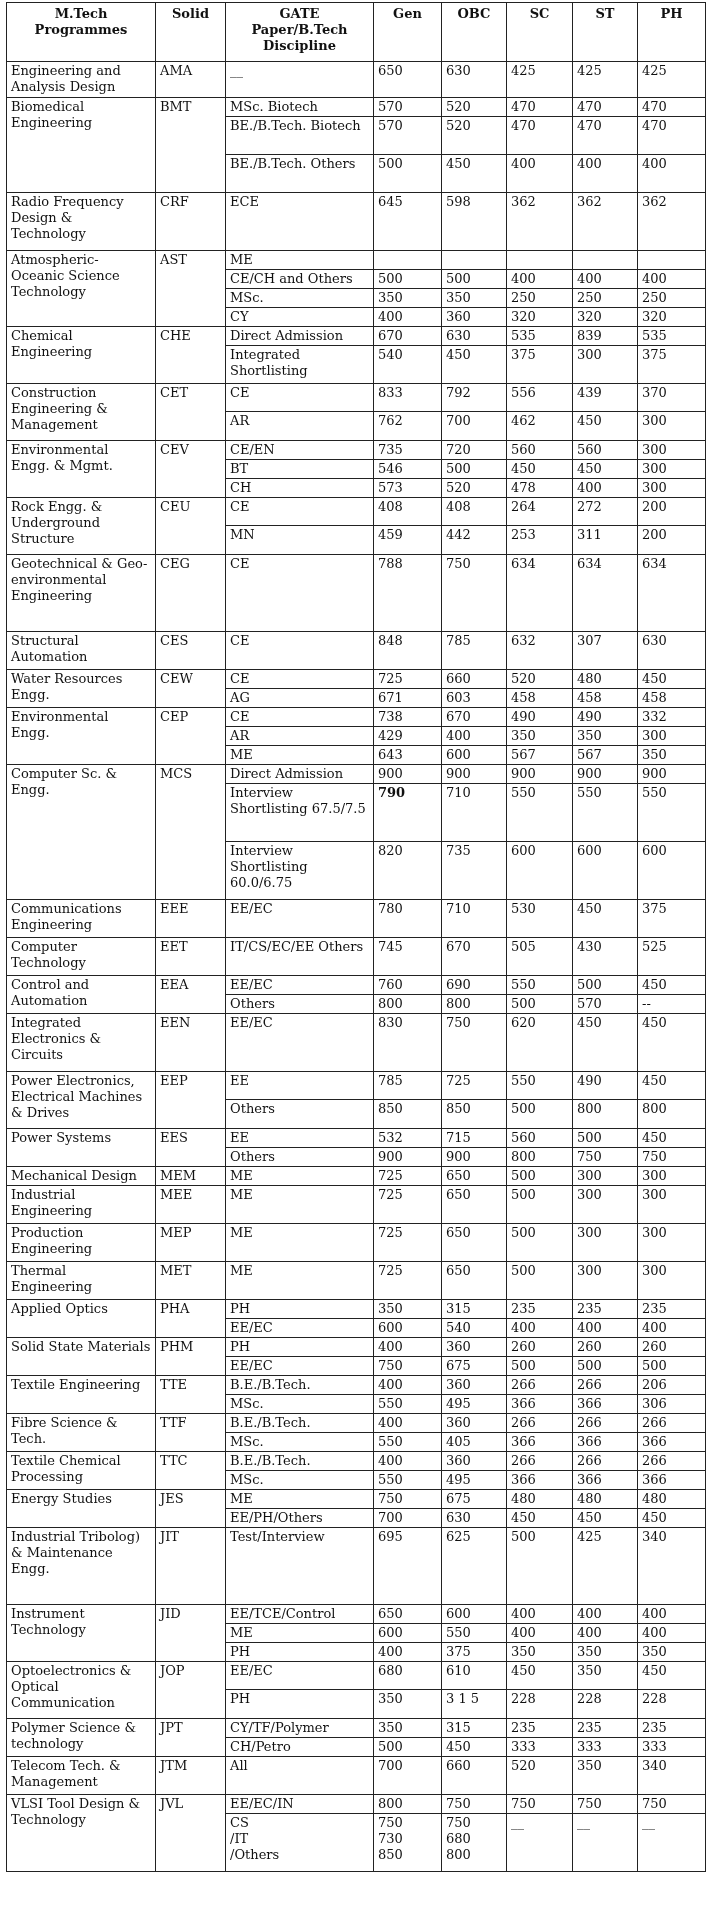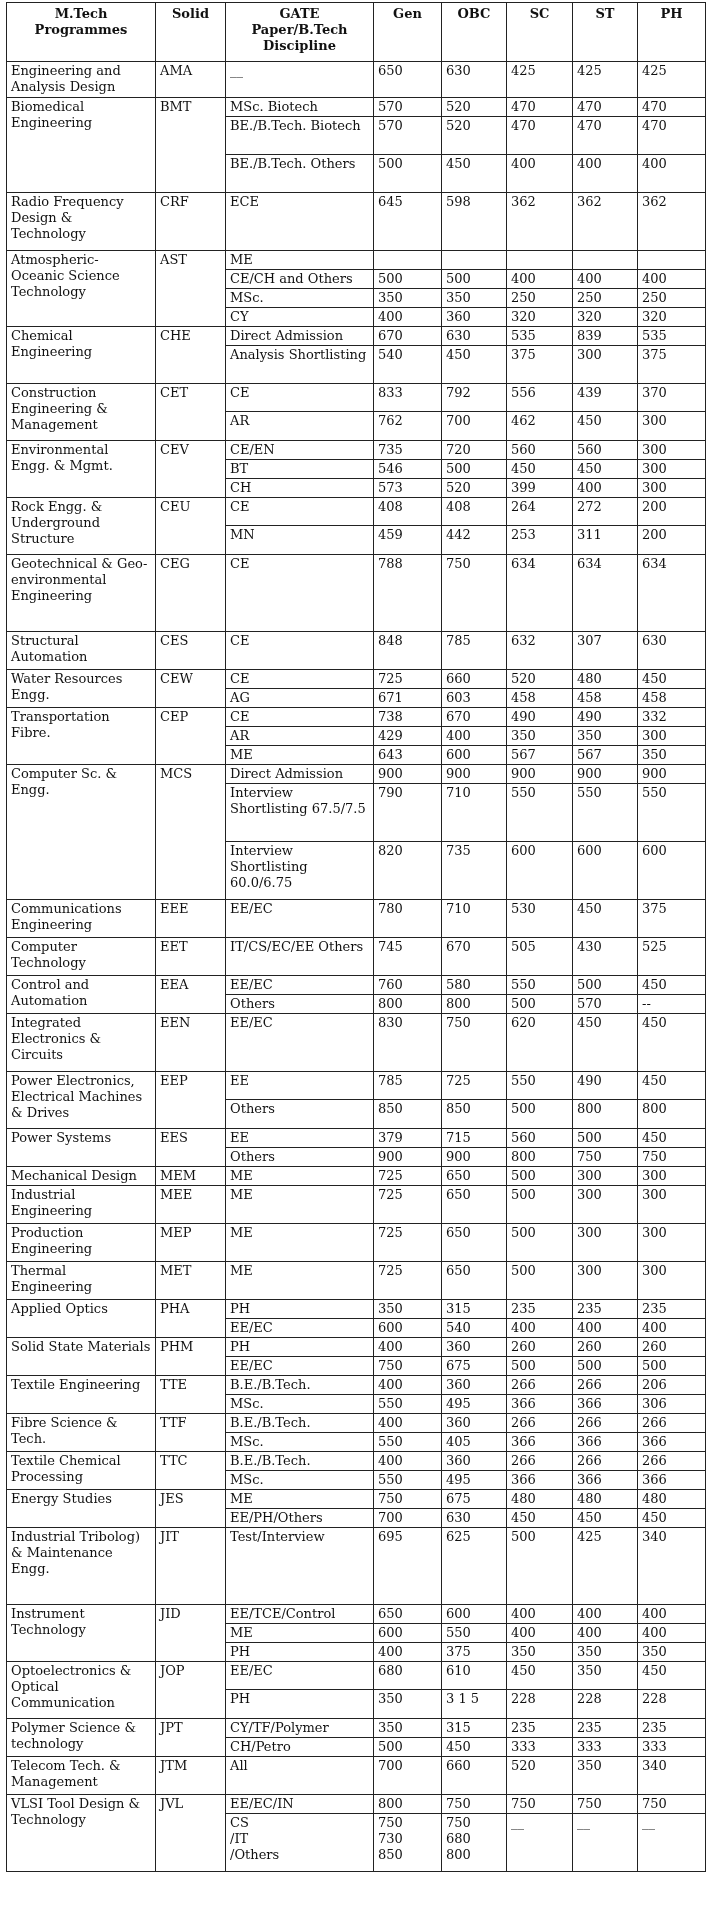--- a/index.html
+++ b/index.html
@@ -140,21 +140,21 @@
         <td rowspan="2">Chemical Engineering</td>
         <td rowspan="2">CHE</td>
         <td style="white-space: pre-line;">Direct Admission</td>
         <td class="num" style="white-space: pre-line;">670</td>
         <td class="num" style="white-space: pre-line;">630</td>
         <td class="num" style="white-space: pre-line;">535</td>
         <td class="num" style="white-space: pre-line;">839</td>
         <td class="num" style="white-space: pre-line;">535</td>
       </tr>
       <tr style="height: 38px;">
-        <td style="white-space: pre-line;">Analysis Shortlisting</td>
+        <td style="white-space: pre-line;">Integrated Shortlisting</td>
         <td class="num" style="white-space: pre-line;">540</td>
         <td class="num" style="white-space: pre-line;">450</td>
         <td class="num" style="white-space: pre-line;">375</td>
         <td class="num" style="white-space: pre-line;">300</td>
         <td class="num" style="white-space: pre-line;">375</td>
       </tr>
       <tr style="height: 28px;">
         <td rowspan="2">Construction Engineering &amp; Management</td>
         <td rowspan="2">CET</td>
         <td style="white-space: pre-line;">CE</td>
@@ -187,21 +187,21 @@
         <td class="num" style="white-space: pre-line;">546</td>
         <td class="num" style="white-space: pre-line;">500</td>
         <td class="num" style="white-space: pre-line;">450</td>
         <td class="num" style="white-space: pre-line;">450</td>
         <td class="num" style="white-space: pre-line;">300</td>
       </tr>
       <tr style="height: 19px;">
         <td style="white-space: pre-line;">CH</td>
         <td class="num" style="white-space: pre-line;">573</td>
         <td class="num" style="white-space: pre-line;">520</td>
-        <td class="num" style="white-space: pre-line;">399</td>
+        <td class="num" style="white-space: pre-line;">478</td>
         <td class="num" style="white-space: pre-line;">400</td>
         <td class="num" style="white-space: pre-line;">300</td>
       </tr>
       <tr style="height: 28px;">
         <td rowspan="2">Rock Engg. &amp; Underground Structure</td>
         <td rowspan="2">CEU</td>
         <td style="white-space: pre-line;">CE</td>
         <td class="num" style="white-space: pre-line;">408</td>
         <td class="num" style="white-space: pre-line;">408</td>
         <td class="num" style="white-space: pre-line;">264</td>
@@ -248,21 +248,21 @@
       </tr>
       <tr style="height: 19px;">
         <td style="white-space: pre-line;">AG</td>
         <td class="num" style="white-space: pre-line;">671</td>
         <td class="num" style="white-space: pre-line;">603</td>
         <td class="num" style="white-space: pre-line;">458</td>
         <td class="num" style="white-space: pre-line;">458</td>
         <td class="num" style="white-space: pre-line;">458</td>
       </tr>
       <tr style="height: 19px;">
-        <td rowspan="3">Transportation Fibre.</td>
+        <td rowspan="3">Environmental Engg.</td>
         <td rowspan="3">CEP</td>
         <td style="white-space: pre-line;">CE</td>
         <td class="num" style="white-space: pre-line;">738</td>
         <td class="num" style="white-space: pre-line;">670</td>
         <td class="num" style="white-space: pre-line;">490</td>
         <td class="num" style="white-space: pre-line;">490</td>
         <td class="num" style="white-space: pre-line;">332</td>
       </tr>
       <tr style="height: 19px;">
         <td style="white-space: pre-line;">AR</td>
@@ -285,21 +285,21 @@
         <td rowspan="3">MCS</td>
         <td style="white-space: pre-line;">Direct Admission</td>
         <td class="num" style="white-space: pre-line;">900</td>
         <td class="num" style="white-space: pre-line;">900</td>
         <td class="num" style="white-space: pre-line;">900</td>
         <td class="num" style="white-space: pre-line;">900</td>
         <td class="num" style="white-space: pre-line;">900</td>
       </tr>
       <tr style="height: 58px;">
         <td style="white-space: pre-line;">Interview Shortlisting 67.5/7.5</td>
-        <td class="num" style="white-space: pre-line;">790</td>
+        <td class="num" style="white-space: pre-line; font-weight: bold;">790</td>
         <td class="num" style="white-space: pre-line;">710</td>
         <td class="num" style="white-space: pre-line;">550</td>
         <td class="num" style="white-space: pre-line;">550</td>
         <td class="num" style="white-space: pre-line;">550</td>
       </tr>
       <tr style="height: 58px;">
         <td style="white-space: pre-line;">Interview Shortlisting 60.0/6.75</td>
         <td class="num" style="white-space: pre-line;">820</td>
         <td class="num" style="white-space: pre-line;">735</td>
         <td class="num" style="white-space: pre-line;">600</td>
@@ -324,21 +324,21 @@
         <td class="num" style="white-space: pre-line;">670</td>
         <td class="num" style="white-space: pre-line;">505</td>
         <td class="num" style="white-space: pre-line;">430</td>
         <td class="num" style="white-space: pre-line;">525</td>
       </tr>
       <tr style="height: 19px;">
         <td rowspan="2">Control and Automation</td>
         <td rowspan="2">EEA</td>
         <td style="white-space: pre-line;">EE/EC</td>
         <td class="num" style="white-space: pre-line;">760</td>
-        <td class="num" style="white-space: pre-line;">580</td>
+        <td class="num" style="white-space: pre-line;">690</td>
         <td class="num" style="white-space: pre-line;">550</td>
         <td class="num" style="white-space: pre-line;">500</td>
         <td class="num" style="white-space: pre-line;">450</td>
       </tr>
       <tr style="height: 19px;">
         <td style="white-space: pre-line;">Others</td>
         <td class="num" style="white-space: pre-line;">800</td>
         <td class="num" style="white-space: pre-line;">800</td>
         <td class="num" style="white-space: pre-line;">500</td>
         <td class="num" style="white-space: pre-line;">570</td>
@@ -369,21 +369,21 @@
         <td class="num" style="white-space: pre-line;">850</td>
         <td class="num" style="white-space: pre-line;">850</td>
         <td class="num" style="white-space: pre-line;">500</td>
         <td class="num" style="white-space: pre-line;">800</td>
         <td class="num" style="white-space: pre-line;">800</td>
       </tr>
       <tr style="height: 19px;">
         <td rowspan="2">Power Systems</td>
         <td rowspan="2">EES</td>
         <td style="white-space: pre-line;">EE</td>
-        <td class="num" style="white-space: pre-line;">379</td>
+        <td class="num" style="white-space: pre-line;">532</td>
         <td class="num" style="white-space: pre-line;">715</td>
         <td class="num" style="white-space: pre-line;">560</td>
         <td class="num" style="white-space: pre-line;">500</td>
         <td class="num" style="white-space: pre-line;">450</td>
       </tr>
       <tr style="height: 19px;">
         <td style="white-space: pre-line;">Others</td>
         <td class="num" style="white-space: pre-line;">900</td>
         <td class="num" style="white-space: pre-line;">900</td>
         <td class="num" style="white-space: pre-line;">800</td>

